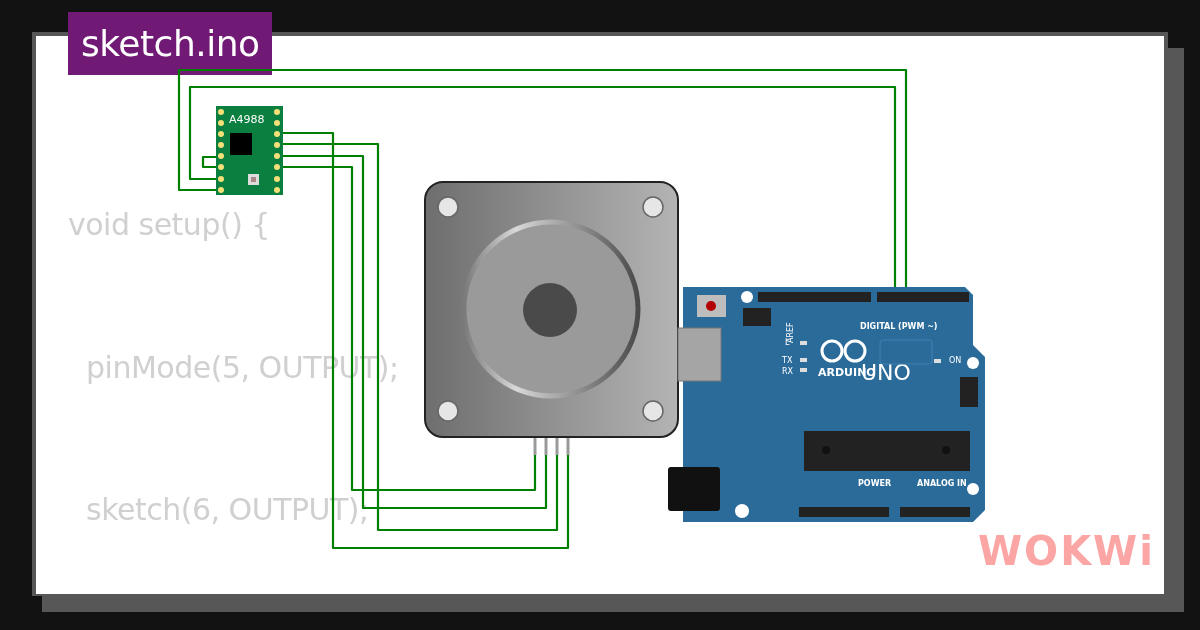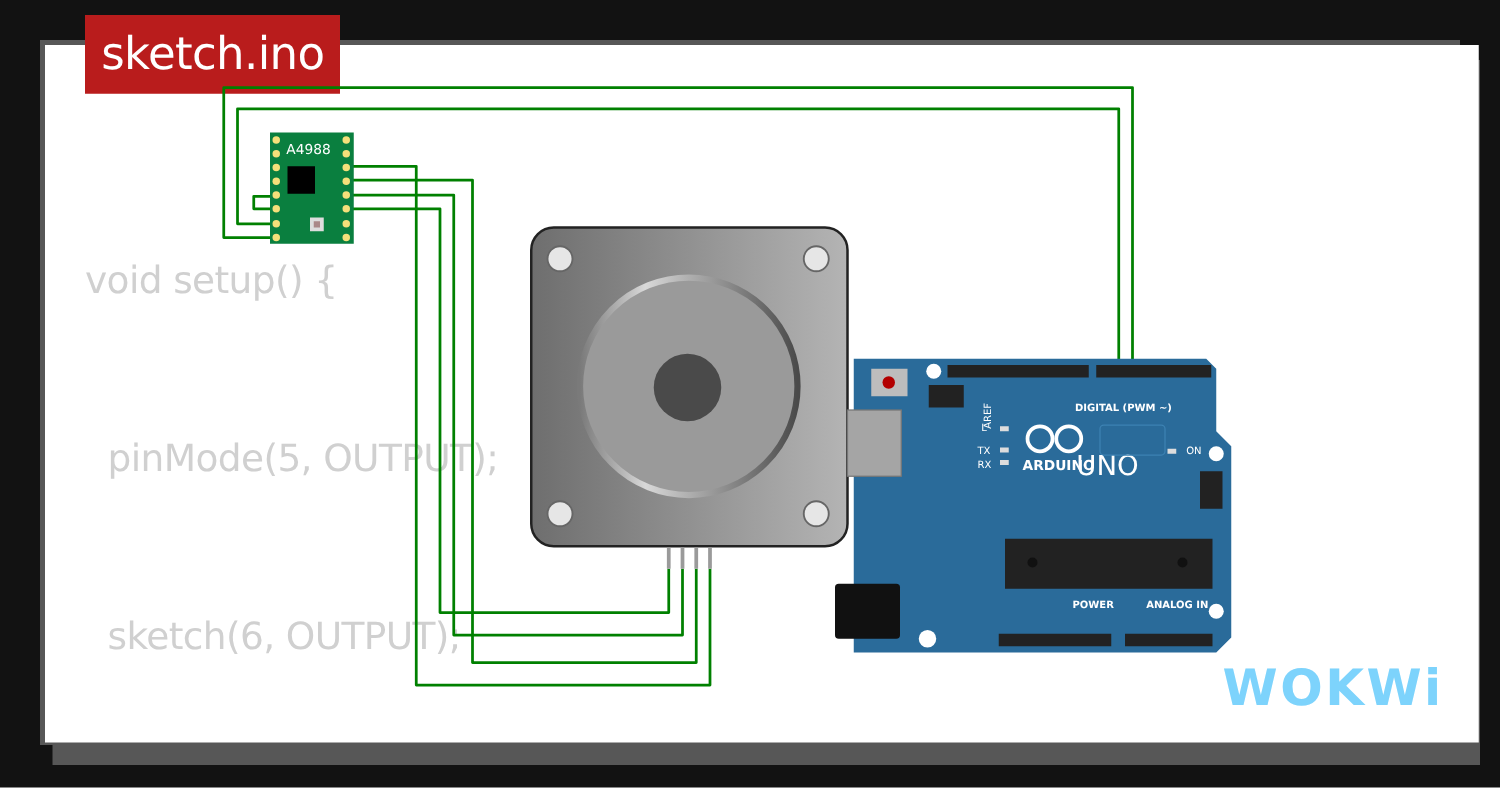--- a/index.html
+++ b/index.html
@@ -1,23 +1,23 @@
 <!DOCTYPE html>
 <html><head>
 <meta charset="utf-8">
 <style>
   html, body { margin:0; padding:0; }
   body { width:1200px; height:630px; background:#121212; position:relative; overflow:hidden; font-family:"DejaVu Sans", sans-serif; }
   .shadow { position:absolute; left:42px; top:48px; width:1142px; height:564px; background:#575757; }
   .card { position:absolute; left:32px; top:32px; width:1136px; height:564px; background:#575757; }
-  .card-inner { position:absolute; left:36px; top:36px; width:1128px; height:558px; background:#ffffff; overflow:hidden;padding-left:19px; }
+  .card-inner { position:absolute; left:36px; top:36px; width:1128px; height:558px; background:#ffffff; overflow:hidden; }
   .code { position:absolute; left:32px; top:70px; color:#d0d0d0; font-family:"DejaVu Sans", sans-serif; font-size:30px; line-height:47.5px; white-space:pre; letter-spacing:-0.5px; }
-  .title-tab { position:absolute; left:68px; top:12px; height:63px; background:#b91c1c; color:#fff; font-size:36px; line-height:63px; padding:0 13px; font-family:"DejaVu Sans", sans-serif; letter-spacing:-0.5px; }
+  .title-tab { position:absolute; left:68px; top:12px; height:63px; background:#701a75; color:#fff; font-size:36px; line-height:63px; padding:0 13px; font-family:"DejaVu Sans", sans-serif; letter-spacing:-0.5px; }
   svg.scene { position:absolute; left:0; top:0; }
-  .logo { position:absolute; left:978px; top:528px; font-size:40px; font-family:"DejaVu Sans", sans-serif; color:#7dd3fc; letter-spacing:2px; font-weight:bold; }
+  .logo { position:absolute; left:978px; top:528px; font-size:40px; font-family:"DejaVu Sans", sans-serif; color:#fca5a5; letter-spacing:2px; font-weight:bold; }
 </style>
 </head>
 <body>
 
 <div class="shadow"></div>
 <div class="card">
   <div class="card-inner" style="left:4px;top:4px;">
     <div class="code">
       <div>void setup() {</div>
       <div>  pinMode(5, OUTPUT);</div>

